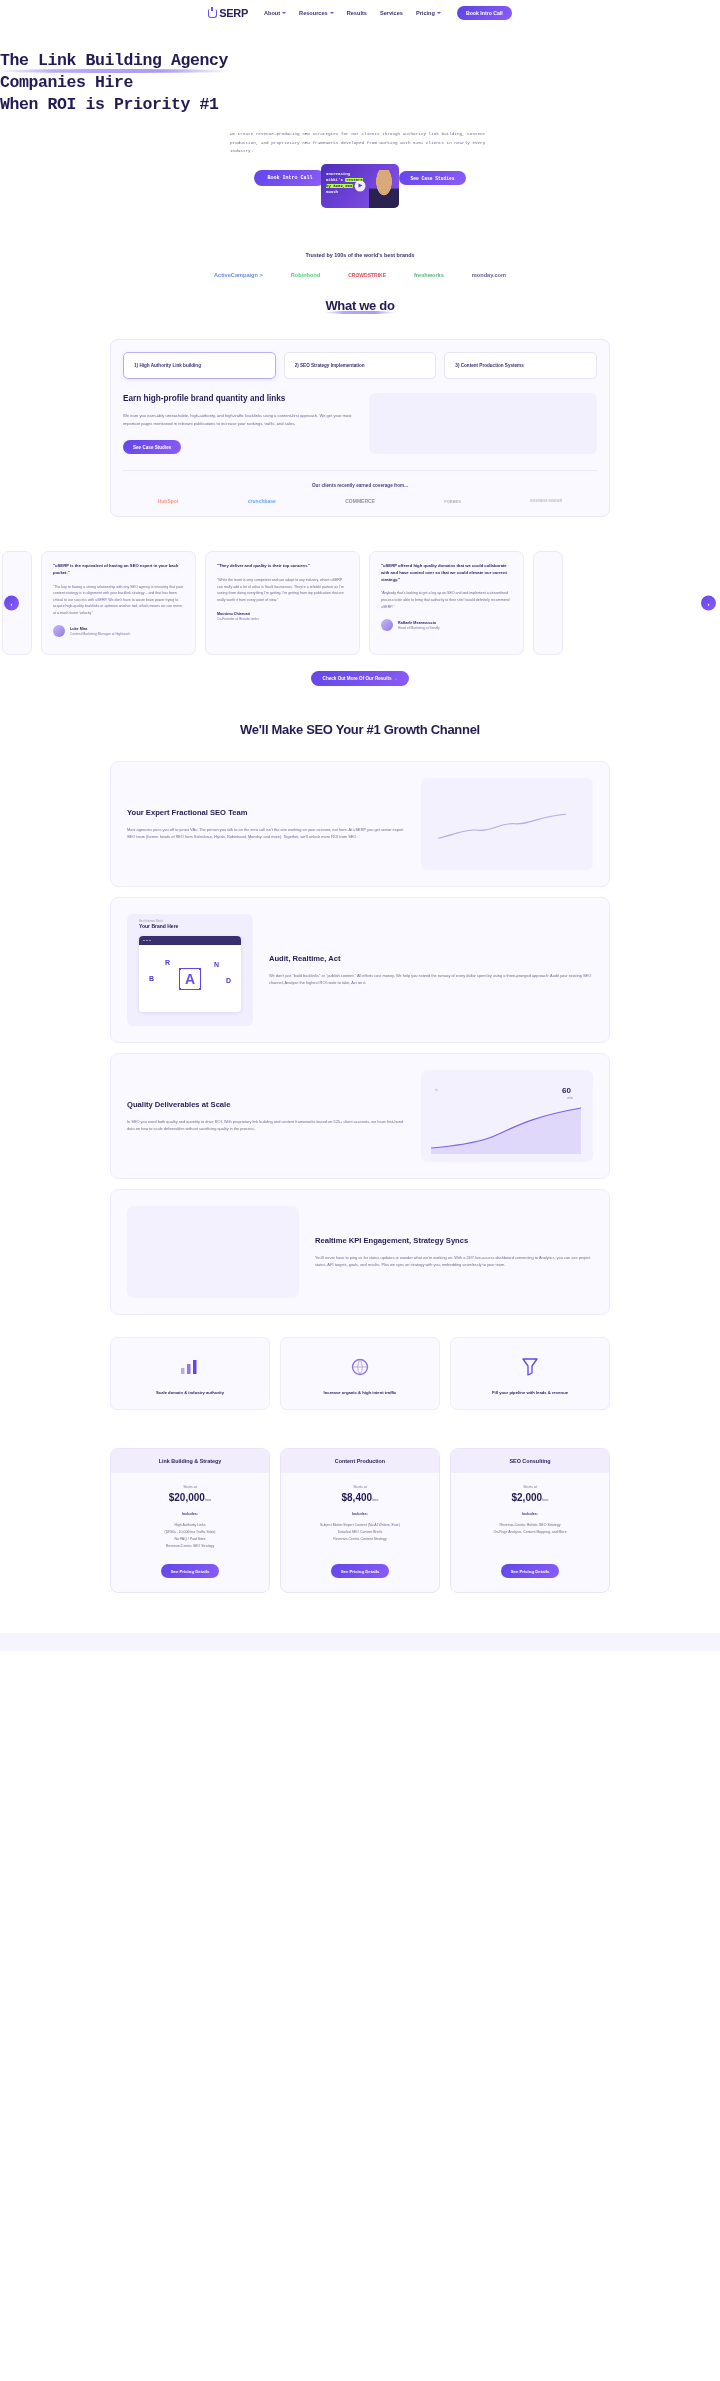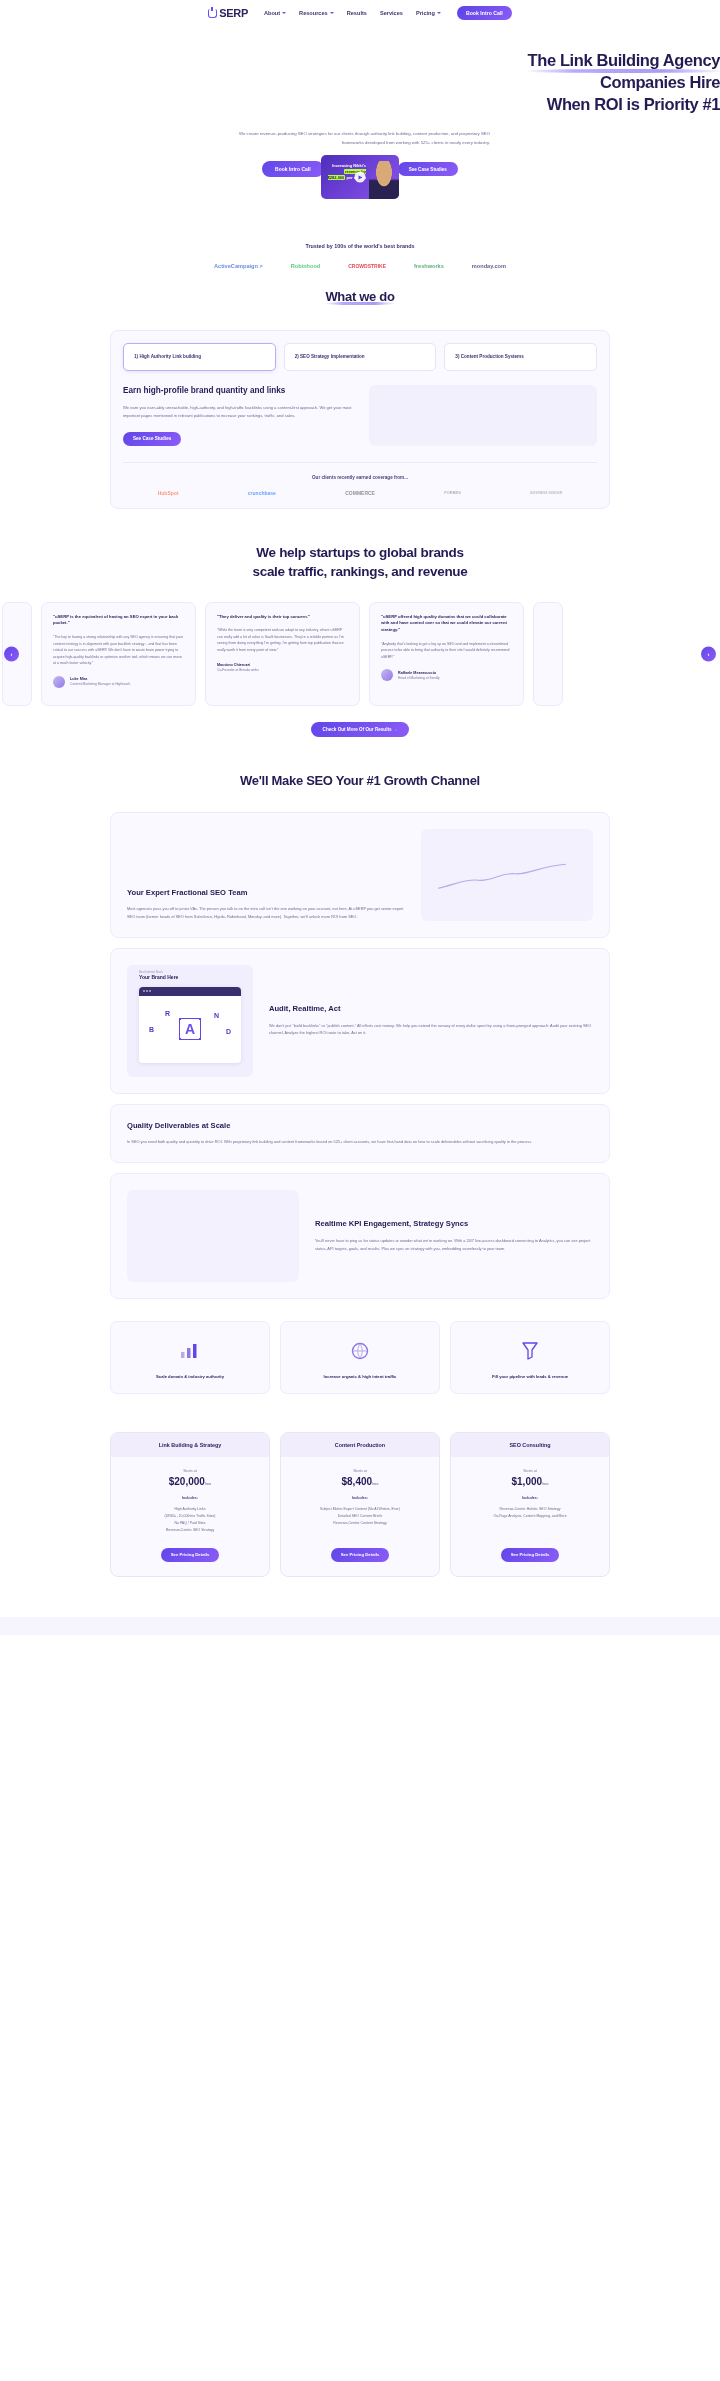--- a/index.html
+++ b/index.html
@@ -16,21 +16,21 @@
   .nav { height: 22px; display: flex; align-items: center; justify-content: center; gap: 16px; padding-top: 4px; }
   .logo { display: flex; align-items: center; gap: 2px; font-size: 11px; font-weight: 700; color: #2b2260; letter-spacing: -0.3px; }
   .logo-mark { width: 9px; height: 9px; border: 1.4px solid #6c4df0; border-radius: 2px 2px 3px 3px; border-top: none; position: relative; }
   .logo-mark:after { content: ""; position: absolute; left: 2.3px; top: -2px; width: 1.4px; height: 4px; background: #6c4df0; }
   .nav-links { display: flex; align-items: center; gap: 13px; }
   .nav-link { font-size: 5.6px; font-weight: 600; color: #3c3470; display: flex; align-items: center; gap: 2px; cursor: pointer; }
   .caret { width: 0; height: 0; border-left: 2px solid transparent; border-right: 2px solid transparent; border-top: 2.4px solid #6c4df0; display: inline-block; }
   .nav-cta { background: linear-gradient(135deg,#5b43e8,#8b5cf6); color: #fff; font-size: 5.2px; font-weight: 700; padding: 4px 9px; border-radius: 10px; cursor: pointer; }
 
   
-  .hero { text-align: right; padding-top: 28px; }
+  .hero { text-align: left; padding-top: 28px; font-family: Liberation Mono, monospace; }
   .hero h1 { font-size: 16.5px; line-height: 1.33; font-weight: 700; color: #241b54; letter-spacing: -0.4px; }
   .hl { position: relative; display: inline-block; }
   .hl:after { content: ""; position: absolute; left: -2%; right: -2%; bottom: -1px; height: 3.5px;
     background: linear-gradient(90deg, rgba(160,140,255,0) 0%, #a08cff 25%, #8b7bf0 70%, rgba(160,140,255,0) 100%);
     border-radius: 50%; opacity: .75; }
   .hero p { margin: 14px auto 0; width: 260px; font-size: 4.3px; line-height: 2.05; color: #6f6a93; }
   .hero-btns { margin-top: 14px; display: flex; justify-content: center; align-items: center; gap: 74px; }
   .btn-primary { background: linear-gradient(135deg,#6246ea,#8b5cf6); color: #fff; font-size: 5px; font-weight: 700; padding: 5px 13px; border-radius: 11px; cursor: pointer; }
   .btn-secondary { background: linear-gradient(135deg,#6246ea,#8b5cf6); color: #fff; font-size: 4.6px; font-weight: 700; padding: 4.5px 11px; border-radius: 11px; cursor: pointer; }
   .video-card { position: absolute; left: 50%; transform: translateX(-50%); top: 0;
@@ -90,21 +90,21 @@
   .arrow { position: absolute; top: 50%; transform: translateY(-50%); width: 15px; height: 15px; border-radius: 50%;
     background: linear-gradient(135deg,#6246ea,#8b5cf6); color: #fff; display: flex; align-items: center; justify-content: center;
     font-size: 6px; font-weight: 700; cursor: pointer; z-index: 3; }
   .arrow.left { left: 4px; } .arrow.right { right: 4px; }
   .tcta { margin: 16px auto 0; width: fit-content; background: linear-gradient(135deg,#6246ea,#8b5cf6); color: #fff; font-size: 4.6px; font-weight: 700; padding: 5px 12px; border-radius: 10px; cursor: pointer; }
 
   
   .gsec { margin-top: 36px; }
   .frow { margin: 0 auto; width: 500px; background: #faf9ff; border: 1px solid #eeebfb; border-radius: 8px;
     display: flex; align-items: center; gap: 16px; padding: 16px; margin-bottom: 10px; }
-  .frow.first { margin-top: 24px; align-items: flex-end; }
+  .frow.first { margin-top: 24px; }
   .ftext { flex: 1; }
   .fh { font-size: 7.6px; font-weight: 700; color: #241b54; line-height: 1.4; }
   .fp { margin-top: 7px; font-size: 3.9px; line-height: 1.95; color: #6f6a93; }
   .fart { width: 172px; height: 92px; border-radius: 6px; background: #f4f1fe; position: relative; overflow: hidden; flex: 0 0 auto; }
   .fart.sm { width: 126px; height: 112px; background: #f1eefd; }
   .spark { position: absolute; left: 10%; right: 10%; bottom: 30%; height: 32px; }
   .mockwin { position: absolute; left: 12px; top: 16px; right: 12px; bottom: 14px; background: #fff; border-radius: 4px; overflow: hidden; box-shadow: 0 1px 4px rgba(60,40,140,.1); }
   .mockbar { height: 9px; background: #3a2f6e; }
   .mockdots { display: flex; gap: 1.6px; padding: 3.4px 0 0 4px; }
   .mockdot { width: 1.6px; height: 1.6px; border-radius: 50%; background: rgba(255,255,255,.55); }
@@ -244,24 +244,20 @@
           <div class="fb" style="color:#146aff">crunchbase</div>
           <div class="fb" style="color:#555">COMMERCE</div>
           <div class="fb" style="color:#888;font-size:4px">FORBES</div>
           <div class="fb" style="color:#999;font-size:3.4px">BUSINESS INSIDER</div>
         </div>
       </div>
     </div>
   </div>
 
   <div class="tsec">
-    <div class="sec-title lg">
-      <span>We help startups to global brands</span><br>
-      <span>scale traffic, rankings, and revenue</span>
-    </div>
     <div class="carousel">
       <div class="arrow left">‹</div>
       <div class="arrow right">›</div>
       <div class="track">
         <div class="tcard edge"></div>
         <div class="tcard">
           <div class="tq">"uSERP is the equivalent of having an SEO expert in your back pocket."</div>
           <div class="tb">"The key to having a strong relationship with any SEO agency is ensuring that your content strategy is in alignment with your backlink strategy – and that has been critical to our success with uSERP. We don't have to waste brain power trying to acquire high-quality backlinks or optimize another tool, which means we can move at a much faster velocity."</div>
           <div class="tauthor">
             <div class="avatar"></div>
@@ -344,20 +340,29 @@
         <div class="fh">Audit, Realtime, Act</div>
         <div class="fp">We don't just "build backlinks" or "publish content." All efforts cost money. We help you extend the runway of every dollar spent by using a three-pronged approach: Audit your existing SEO channel, Analyze the highest ROI route to take, Act on it.</div>
       </div>
     </div>
 
     <div class="frow">
       <div class="ftext">
         <div class="fh">Quality Deliverables at Scale</div>
         <div class="fp">In SEO you need both quality and quantity to drive ROI. With proprietary link building and content frameworks based on 525+ client accounts, we have first-hand data on how to scale deliverables without sacrificing quality in the process.</div>
       </div>
+      <div class="fart">
+        <div class="kpi-badge">60</div>
+        <div class="kpi-sub">units</div>
+        <div class="kpi-y">in</div>
+        <svg style="position:absolute;left:10px;right:8px;bottom:8px;width:150px;height:50px" viewBox="0 0 150 50" preserveAspectRatio="none">
+          <path d="M0,44 C24,42 40,40 58,34 C76,28 92,14 150,4 L150,50 L0,50 Z" fill="#d9cffa" opacity=".75"></path>
+          <path d="M0,44 C24,42 40,40 58,34 C76,28 92,14 150,4" fill="none" stroke="#7a61e8" stroke-width="1.2"></path>
+        </svg>
+      </div>
     </div>
 
     <div class="frow">
       <div class="fart" style="background:#f4f1fe"></div>
       <div class="ftext">
         <div class="fh">Realtime KPI Engagement, Strategy Syncs</div>
         <div class="fp">You'll never have to ping us for status updates or wonder what we're working on. With a 24/7 live-access dashboard connecting to Analytics, you can see project status, API targets, goals, and results. Plus we sync on strategy with you, embedding seamlessly to your team.</div>
       </div>
     </div>
 
@@ -418,21 +423,21 @@
 Detailed SEO Content Briefs
 Revenue-Centric Content Strategy</div>
           <div class="pfoot-spacer"></div>
           <div class="pbtn">See Pricing Details</div>
         </div>
       </div>
       <div class="pcard">
         <div class="phead">SEO Consulting</div>
         <div class="pbody">
           <div class="pstarts">Starts at</div>
-          <div class="pprice"><span>$1,000</span><small>/mo</small></div>
+          <div class="pprice"><span>$2,000</span><small>/mo</small></div>
           <div class="pinc">Includes:</div>
           <div class="plist" style="white-space:pre-line">Revenue-Centric Holistic SEO Strategy
 On-Page Analysis, Content Mapping, and More</div>
           <div class="pfoot-spacer"></div>
           <div class="pbtn">See Pricing Details</div>
         </div>
       </div>
     </div>
   </div>
 

